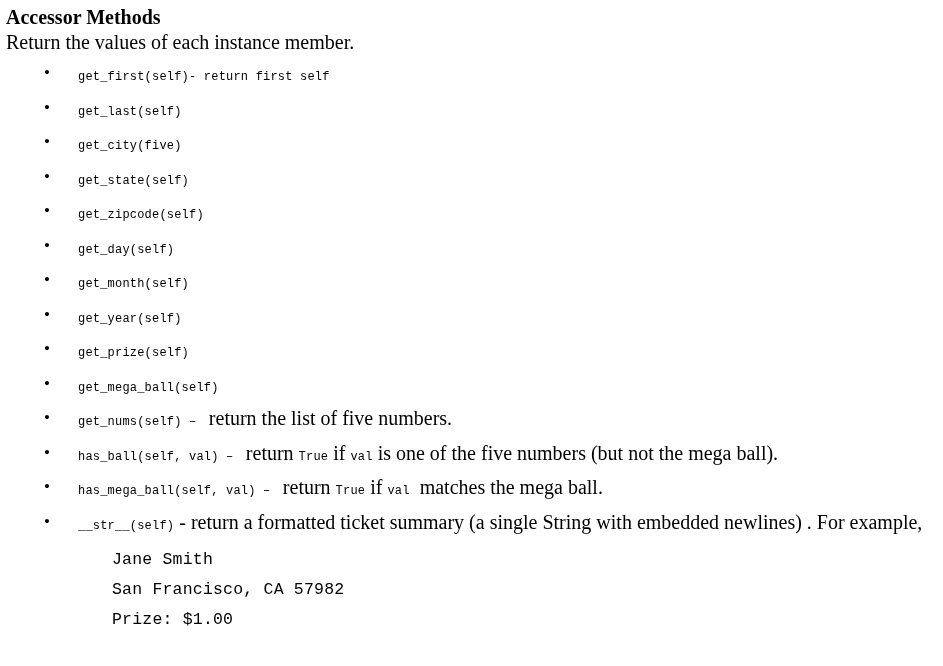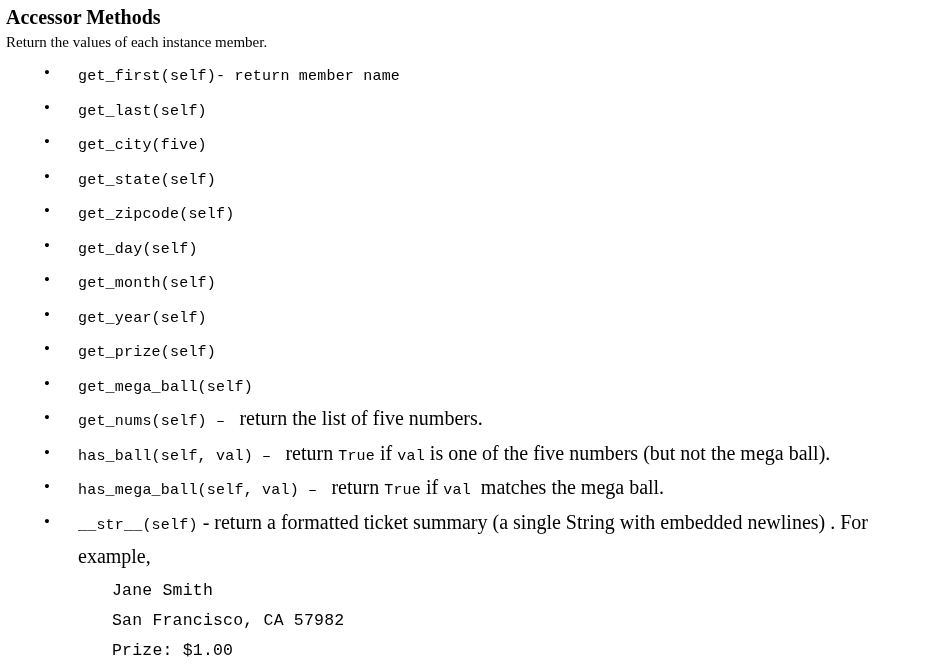--- a/index.html
+++ b/index.html
@@ -28,21 +28,21 @@
     font-family: "Liberation Serif", "DejaVu Serif", serif;
     font-weight: bold;
     font-size: 20px;
     line-height: 24px;
     margin: 5px 16px 0 6px;
     letter-spacing: 0px;
   }
 
   .intro {
     font-family: "Liberation Serif", "DejaVu Serif", serif;
-    font-size: 15px;
+    font-size: 20px;
     line-height: 26px;
     margin: 0 0 0 6px;
   }
 
   ul.method-list {
     list-style: none;
     margin: 3px 0 0 0;
     padding: 0;
   }
 
@@ -60,21 +60,21 @@
     position: absolute;
     left: 44px;
     top: 0;
     width: 10px;
     line-height: 30.5px;
     font-size: 17px;
   }
 
   .mono {
     font-family: "Liberation Mono", "DejaVu Sans Mono", monospace;
-    font-size: 15px;
+    font-size: 12px;
     letter-spacing: 0.2px;
     white-space: pre;
   }
 
   .ser {
     font-family: "Liberation Serif", "DejaVu Serif", serif;
     font-size: 20px;
     white-space: pre-wrap;
     text-align: center;
   }
@@ -98,21 +98,21 @@
 <div class="page">
 
   <h1 class="heading">Accessor Methods</h1>
 
   <p class="intro">Return the values of each instance member.</p>
 
   <ul class="method-list">
 
     <li>
       <span class="bullet">•</span>
-      <span class="mono">get_first(self)</span><span class="mono">- </span><span class="mono">return member name</span>
+      <span class="mono">get_first(self)</span><span class="mono">- </span><span class="mono">return first self</span>
     </li>
 
     <li>
       <span class="bullet">•</span>
       <span class="mono">get_last(self)</span>
     </li>
 
     <li>
       <span class="bullet">•</span>
       <span class="mono">get_city(five)</span>

